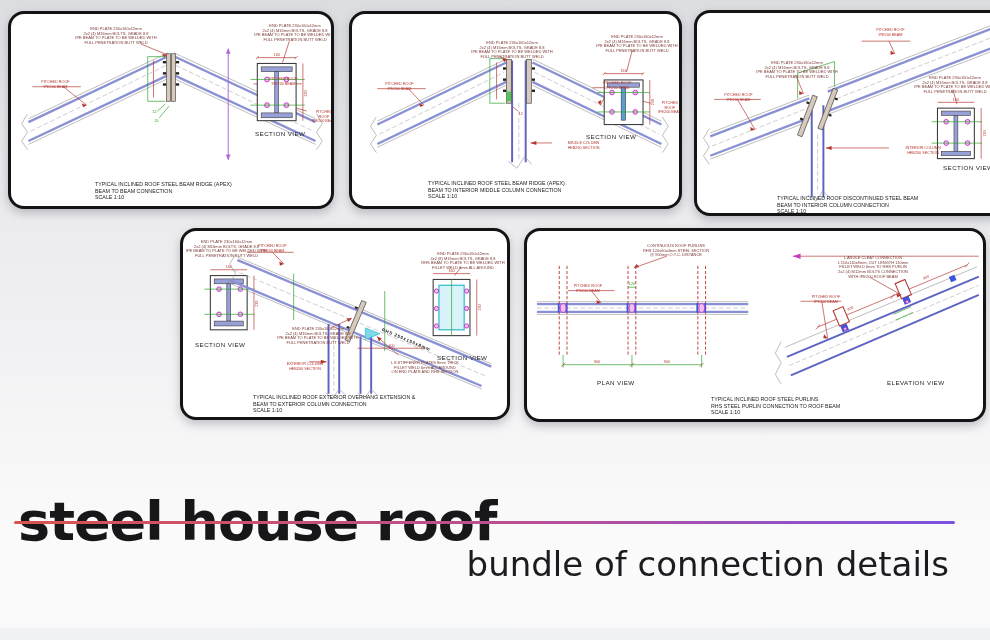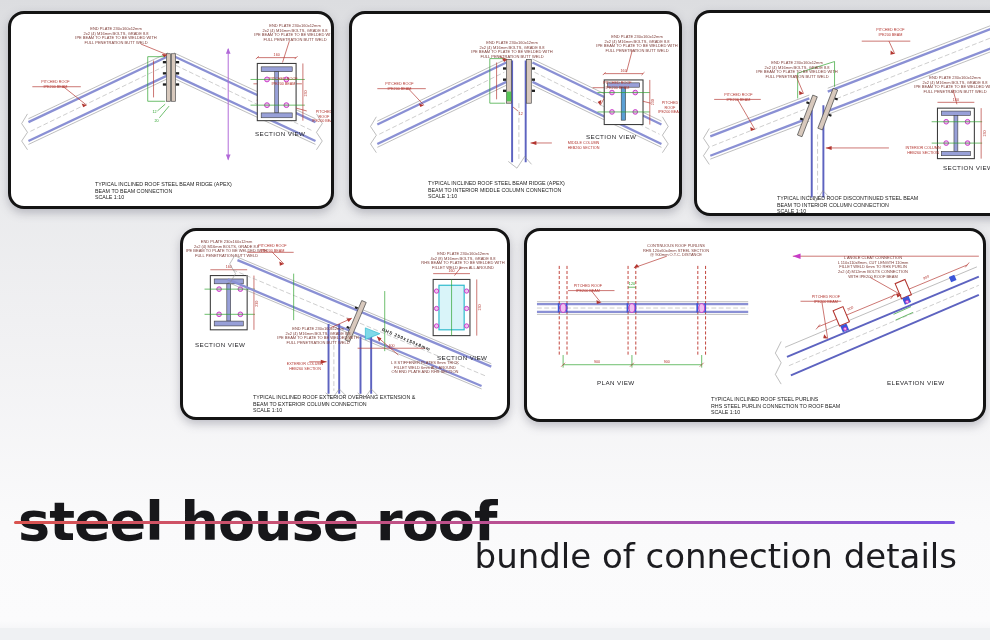--- a/index.html
+++ b/index.html
@@ -555,15 +555,15 @@
     <div class="vl" style="left:360px;top:148px">ELEVATION VIEW</div>
     <div class="cap" style="left:184px;top:165px">
         <div>TYPICAL INCLINED ROOF STEEL PURLINS</div>
         <div>RHS STEEL PURLIN CONNECTION TO ROOF BEAM</div>
         <div>SCALE 1:10</div>
       </div>
   </section>
 
   <h1 class="title">steel house roof</h1>
   <div class="accent"></div>
-  <h2 class="subtitle" style="position:absolute;margin:0;font-weight:normal">bundle of connection details</h2>
+  <h2 class="subtitle" style="position:absolute;margin:8px;font-weight:normal">bundle of connection details</h2>
   <div class="bstrip"></div>
 </div>
 
 </body></html>

